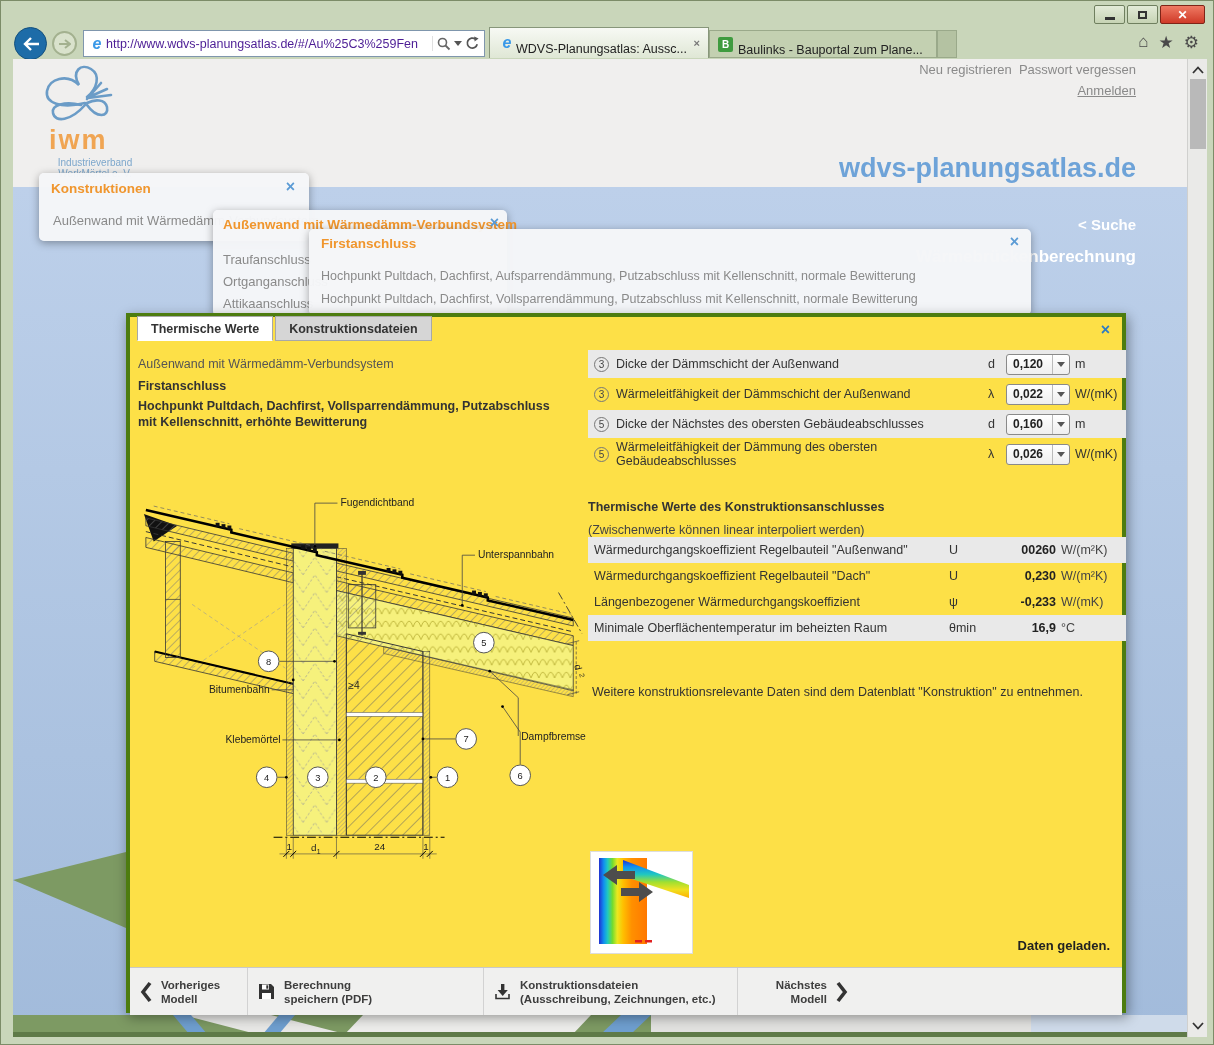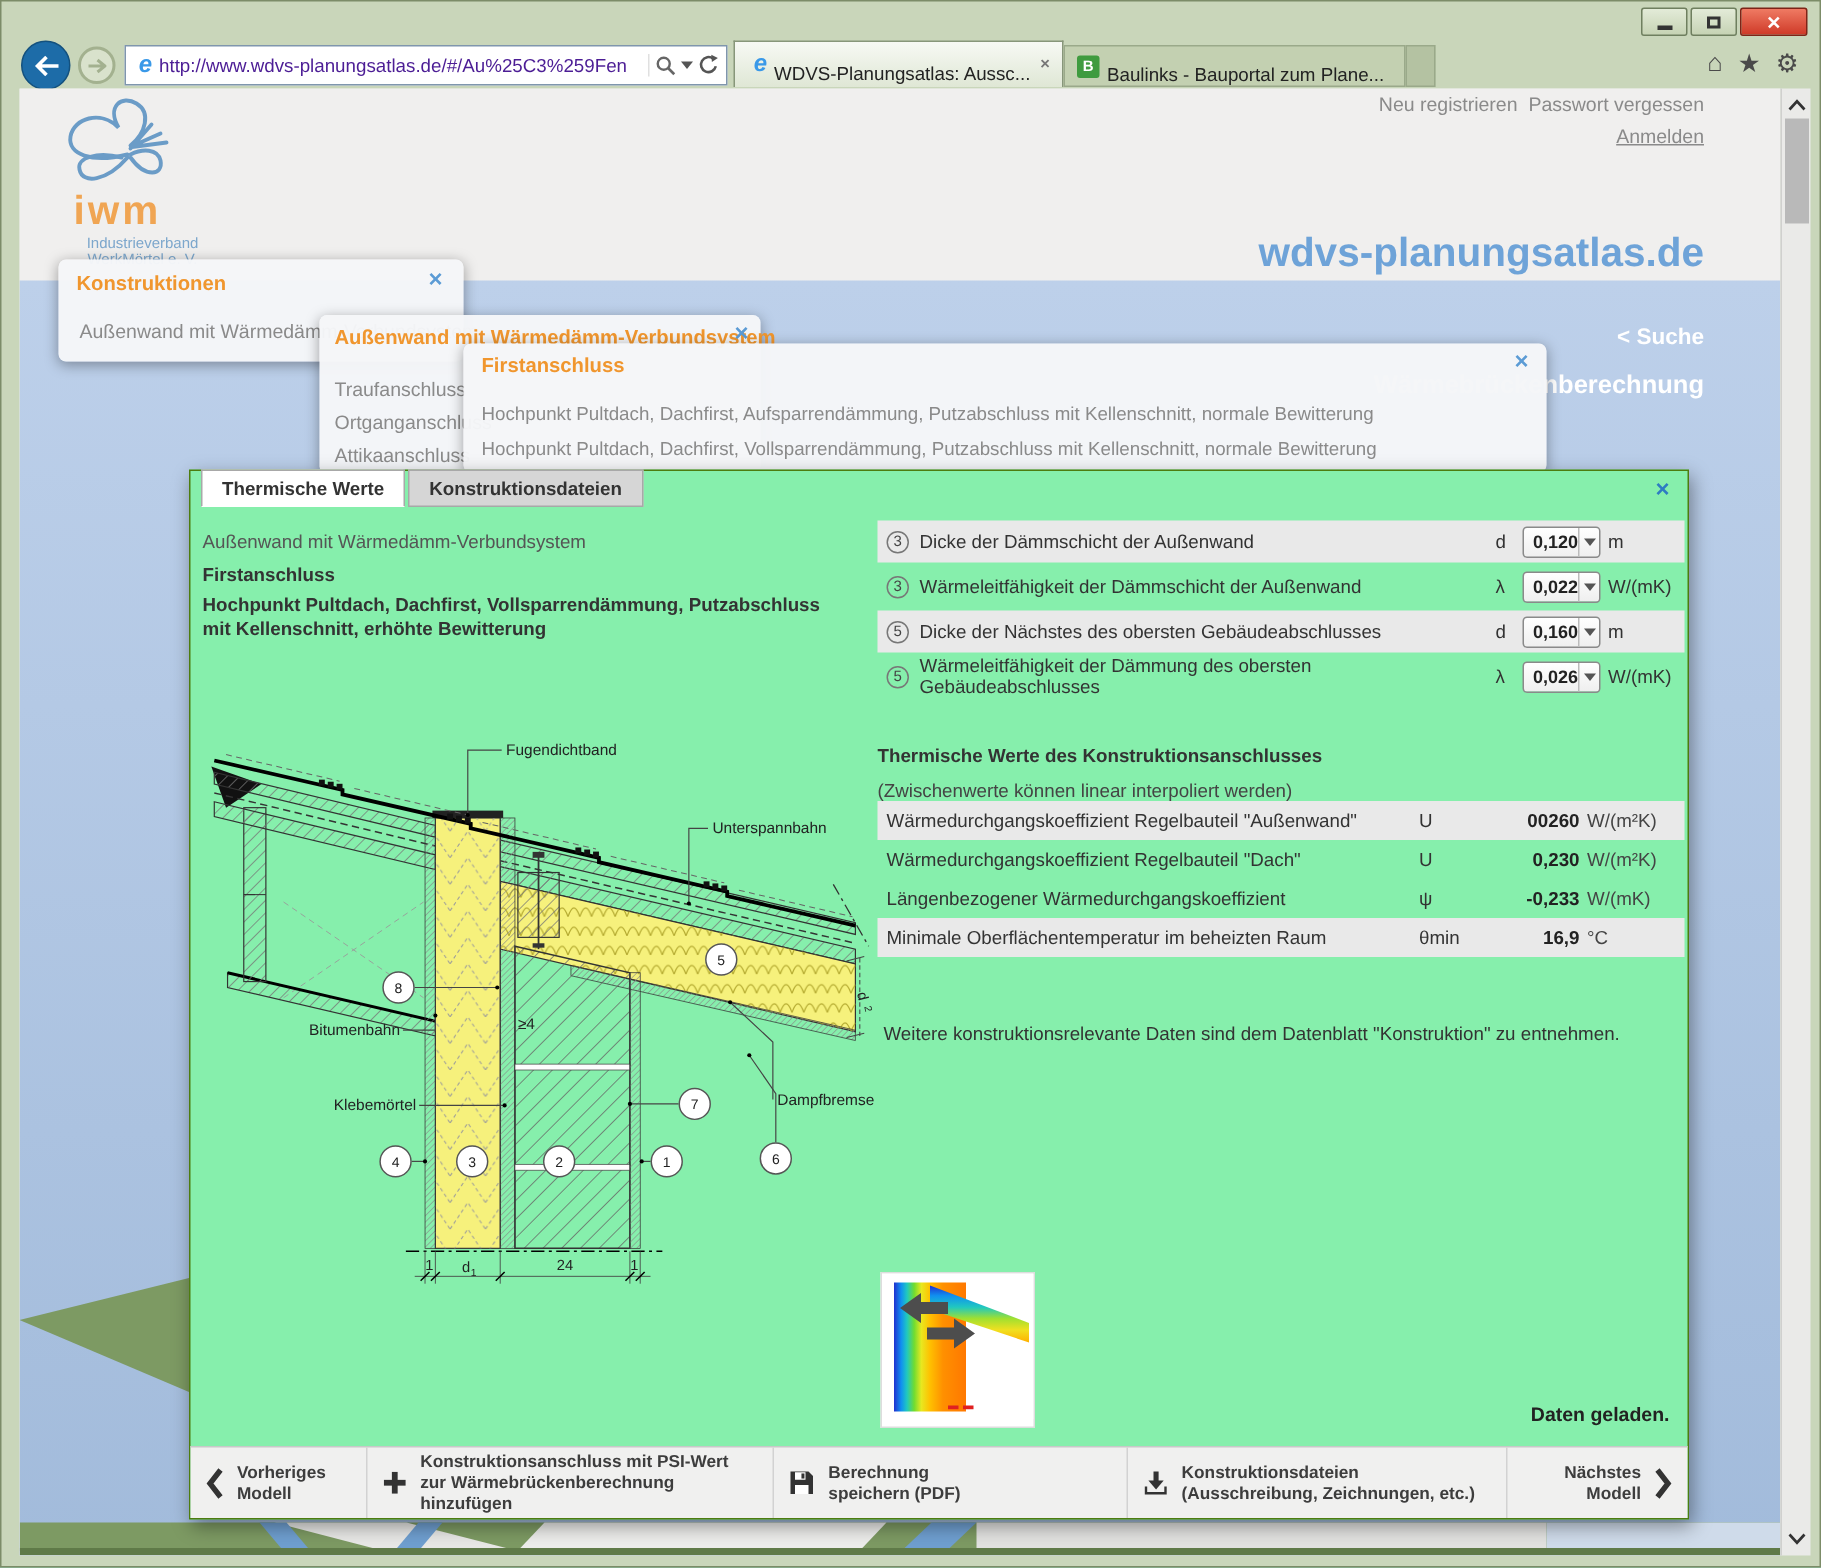--- a/index.html
+++ b/index.html
@@ -54,42 +54,42 @@
   .wb-heading { position:absolute; right:51px; top:60px; color:#fff; font-weight:bold; font-size:17px; z-index:3; }
 
   
   .panel { position:absolute; background:rgba(245,246,248,0.97); border-radius:5px;
            box-shadow:0 2px 9px rgba(0,0,0,0.35); font-size:13px; }
   .panel .ptitle { color:#f0962e; font-weight:bold; font-size:13.5px; }
   .panel .pclose { position:absolute; color:#5b9bd5; font-weight:bold; font-size:16px; line-height:14px; cursor:pointer; }
   .panel .pitem { color:#8a8a8a; cursor:pointer; white-space:nowrap; }
 
   
-  .dialog { position:absolute; left:125px; top:312px; width:1000px; height:700px; background:#86efac;
-            border:1px solid #4d7c0f; box-shadow:2px 4px 12px rgba(0,0,0,0.4); z-index:10; }
+  .dialog { position:absolute; left:125px; top:312px; width:1000px; height:700px; background:#fde047;
+            border:4px solid #4d7c0f; box-shadow:2px 4px 12px rgba(0,0,0,0.4); z-index:10; }
   .dtabs { position:absolute; left:7px; top:-1px; display:flex; }
   .dtab { padding:5px 13px 4px; font-size:12.5px; font-weight:bold; color:#333;
           border:1px solid #a8a8a8; background:#d6d6d6; margin-right:2px; cursor:pointer; }
   .dtab.active { background:#fff; border-bottom-color:#fff; }
   .dclose { position:absolute; right:12px; top:4px; color:#2e7cc2; font-weight:bold; font-size:16px; cursor:pointer; }
 
   .sys-line { position:absolute; left:8px; top:40px; font-size:12.5px; color:#555; }
   .detail-line { position:absolute; left:8px; top:62px; font-size:12.5px; font-weight:bold; color:#333; }
   .variant-line { position:absolute; left:8px; top:81px; width:430px; font-size:12.5px; font-weight:bold; color:#333; line-height:16px; }
 
   .drawing { position:absolute; left:8px; top:166px; }
 
   .params { position:absolute; left:458px; top:33px; width:538px; }
   .prow { display:flex; align-items:center; height:28px; margin-bottom:2px; padding:0 4px 0 6px; }
   .prow.shaded { background:#e9e9e9; }
   .pnum { width:15px; height:15px; border:1px solid #777; border-radius:50%; font-size:10px; color:#444;
           text-align:center; line-height:14px; flex:0 0 auto; margin-right:7px; }
   .plabel { flex:1 1 auto; font-size:12.5px; color:#333; }
   .psym { width:18px; font-size:12.5px; color:#333; flex:0 0 auto; }
-  .selbox { width:52px; height:21px; border:1px solid #8a8a8a; border-radius:3px; background:linear-gradient(#fff,#efefef);
+  .selbox { width:64px; height:21px; border:1px solid #8a8a8a; border-radius:3px; background:linear-gradient(#fff,#efefef);
             display:flex; align-items:center; flex:0 0 auto; cursor:pointer; }
   .selbox .sval { flex:1; font-size:12px; font-weight:bold; color:#222; padding-left:6px; }
   .selbox .sarr { width:17px; height:100%; border-left:1px solid #bbb; display:flex; align-items:center; justify-content:center; }
   .punit { width:52px; font-size:12.5px; color:#333; padding-left:5px; flex:0 0 auto; }
 
   .thermal { position:absolute; left:458px; top:183px; width:538px; }
   .ttitle { font-size:12.5px; font-weight:bold; color:#333; margin-bottom:9px; }
   .tsub { font-size:12.5px; color:#444; }
   .trow { display:flex; align-items:center; height:26px; padding:0 4px 0 6px; }
   .trow.shaded { background:#e9e9e9; }
@@ -543,30 +543,20 @@
     <div class="dfooter">
       <div class="fcell fc1">
         <svg width="12" height="22" viewBox="0 0 12 22">
           <path d="M10,2 L3,11 L10,20" stroke="#333" stroke-width="3.6" fill="none"></path>
         </svg>
         <div class="ftext">
             <div>Vorheriges</div>
             <div>Modell</div>
           </div>
       </div>
-      <div class="fcell fc2">
-        <svg width="17" height="17" viewBox="0 0 17 17">
-          <rect x="6.5" y="1" width="4" height="15" fill="#333"></rect>
-            <rect x="1" y="6.5" width="15" height="4" fill="#333"></rect>
-        </svg>
-        <div class="ftext">
-            <div>Konstruktionsanschluss mit PSI-Wert</div>
-            <div>zur Wärmebrückenberechnung hinzufügen</div>
-          </div>
-      </div>
       <div class="fcell fc3">
         <svg width="17" height="17" viewBox="0 0 17 17">
           <polygon points="1,1 13,1 16,4 16,16 1,16" fill="#333"></polygon>
           <rect x="4" y="1.5" width="7" height="5" fill="#fff"></rect>
             <rect x="8.3" y="2.3" width="2" height="3.4" fill="#333"></rect>
           <rect x="4" y="10" width="9" height="6" fill="#fff"></rect>
         </svg>
         <div class="ftext">
             <div>Berechnung</div>
             <div>speichern (PDF)</div>

